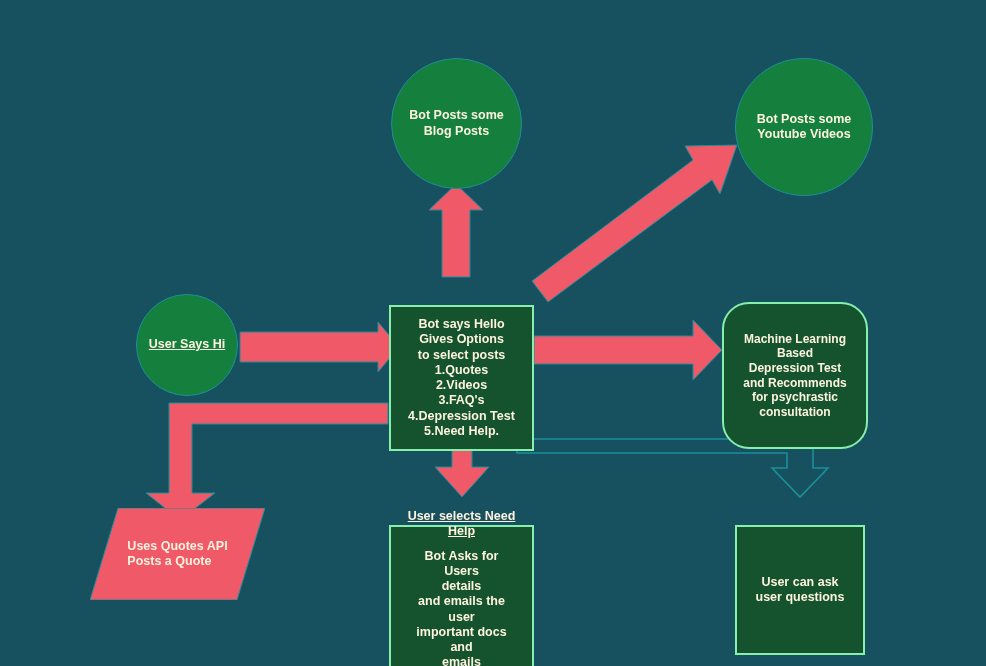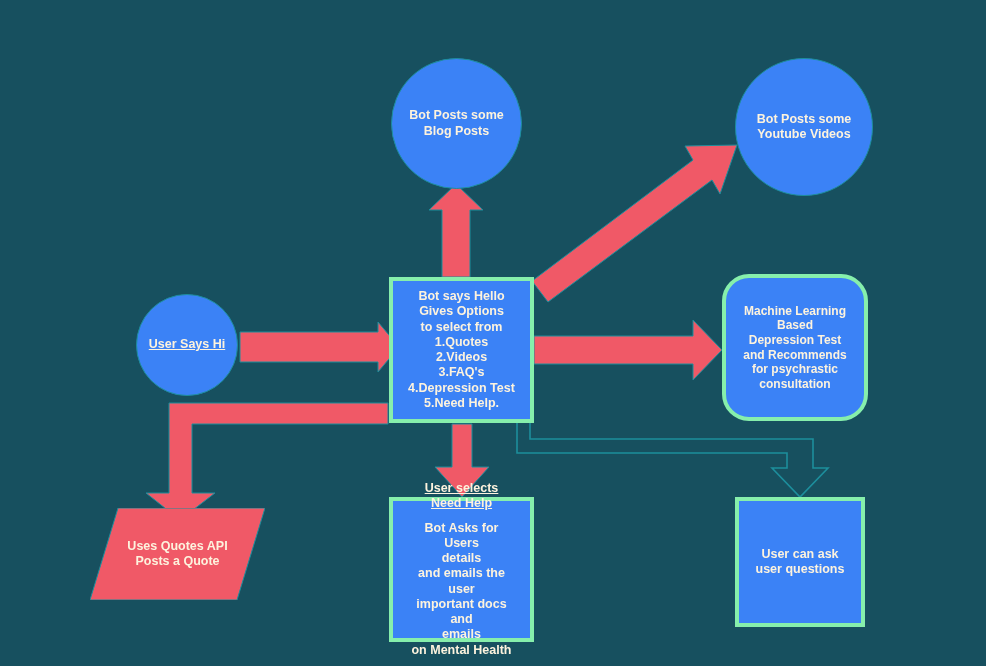--- a/index.html
+++ b/index.html
@@ -33,40 +33,41 @@
     line-height: 1.22;
     box-sizing: border-box;
   }
   .node .lines {
     width: 100%;
     padding: 0 4px;
     box-sizing: border-box;
   }
   .circle {
     border-radius: 50%;
-    background: #3b82f6;
+    background: #15803d;
     border: 1px solid #1d8e9c;
   }
   .rect {
-    background: #3b82f6;
-    border: 4px solid #86efac;
+    background: #14532d;
+    border: 2px solid #86efac;
+    margin-top: 28px;
   }
   .para-wrap {
     position: absolute;
   }
   .para-text {
     position: absolute;
     left: 0;
     top: 0;
     width: 100%;
     height: 100%;
     display: flex;
     align-items: center;
     justify-content: center;
-    text-align: center;
+    text-align: left;
     color: #fdf3de;
     font-weight: bold;
     line-height: 1.22;
   }
   .heading-underline {
     text-decoration: underline;
     display: block;
     margin-bottom: 9px;
   }
   .sub-line { display: block; }
@@ -110,21 +111,21 @@
     <div class="lines">
       <span class="sub-line">Bot Posts some</span>
       <span class="sub-line">Youtube Videos</span>
     </div>
   </div>
 
   <div class="node rect" style="left:389px; top:277px; width:145px; height:146px; font-size:12.5px;">
     <div class="lines">
       <span class="sub-line">Bot says Hello</span>
       <span class="sub-line">Gives Options</span>
-      <span class="sub-line">to select from</span>
+      <span class="sub-line">to select posts</span>
       <span class="sub-line">1.Quotes</span>
       <span class="sub-line">2.Videos</span>
       <span class="sub-line">3.FAQ's</span>
       <span class="sub-line">4.Depression Test</span>
       <span class="sub-line">5.Need Help.</span>
     </div>
   </div>
 
   <div class="node rect" style="left:722px; top:274px; width:146px; height:147px; font-size:12px;border-radius:27px;">
     <div class="lines">

